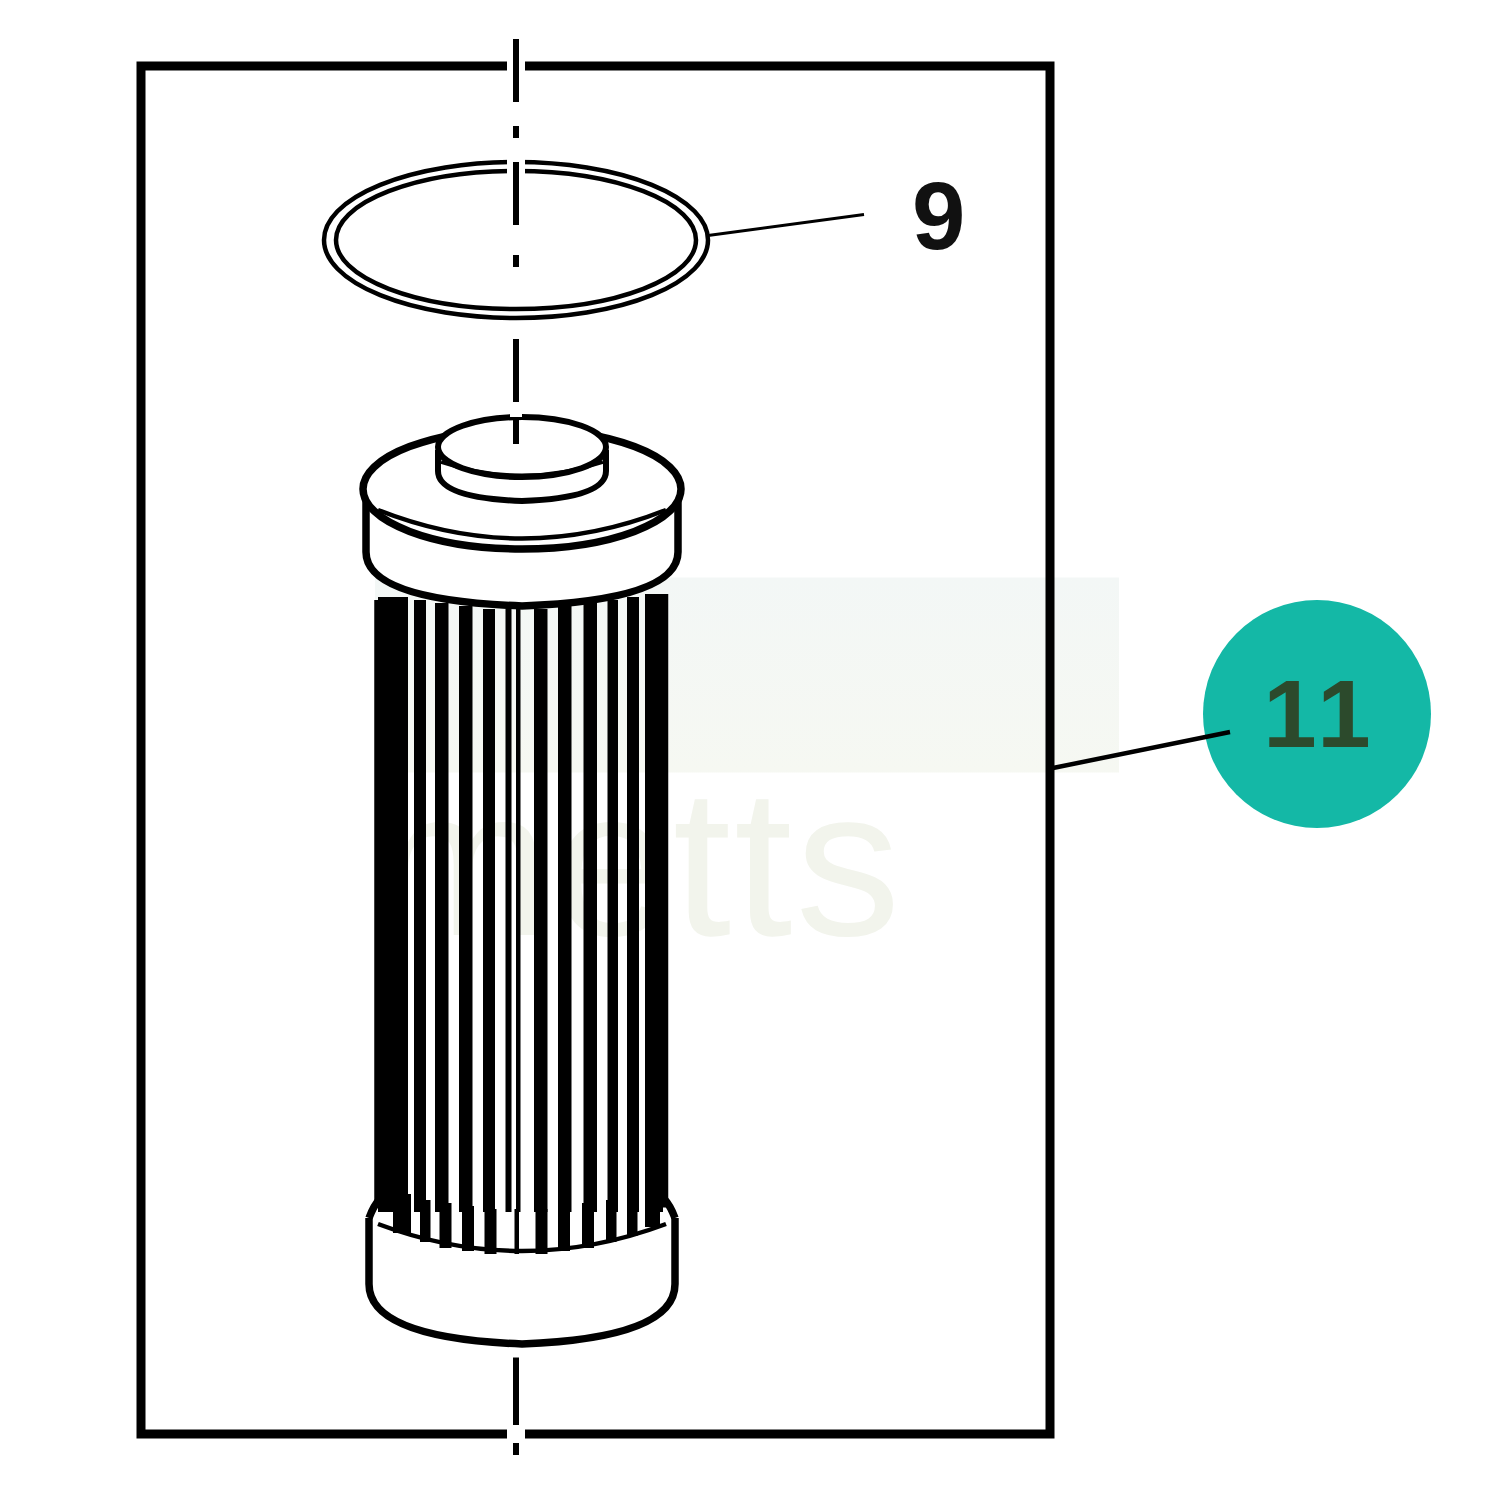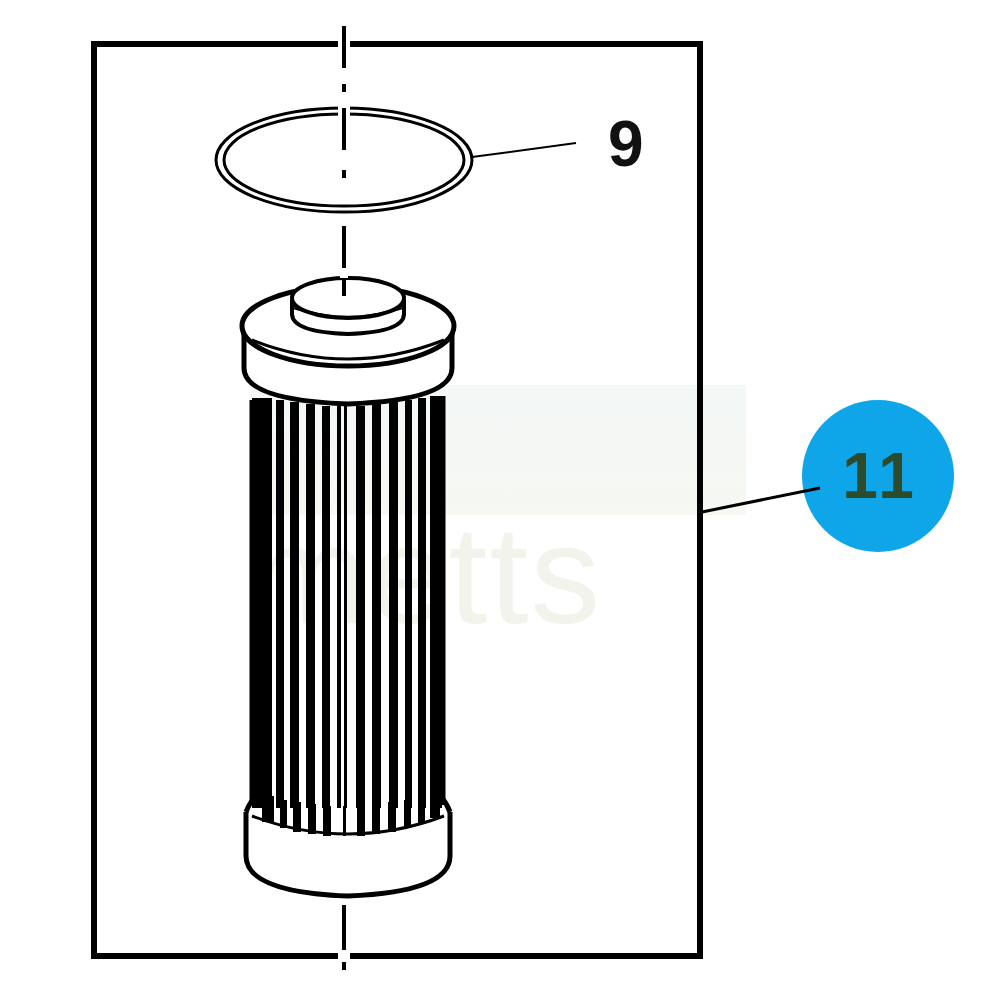--- a/index.html
+++ b/index.html
@@ -8,21 +8,21 @@
   .callout-label {
     position: absolute;
     font-family: "Liberation Sans", sans-serif;
     font-weight: bold;
     color: #111111;
     line-height: 1;
   }
   #label-9 { left: 608px; top: 112px; font-size: 64px; }
   #badge-11 {
     position: absolute; left: 802px; top: 400px; width: 152px; height: 152px;
-    border-radius: 50%; background: #0ea5e9;
+    border-radius: 50%; background: #14b8a6;
     display: flex; align-items: center; justify-content: center;
   }
   #badge-11 span {
     font-family: "Liberation Sans", sans-serif; font-weight: bold;
     font-size: 64px; color: #2c4a2c; letter-spacing: 4px; margin-left: 4px;
   }
   #watermark {
     position: absolute; left: 250px; top: 505px;
     font-family: "Liberation Sans", sans-serif; font-size: 140px;
     color: #f2f4ec; letter-spacing: 2px; line-height: 1;

